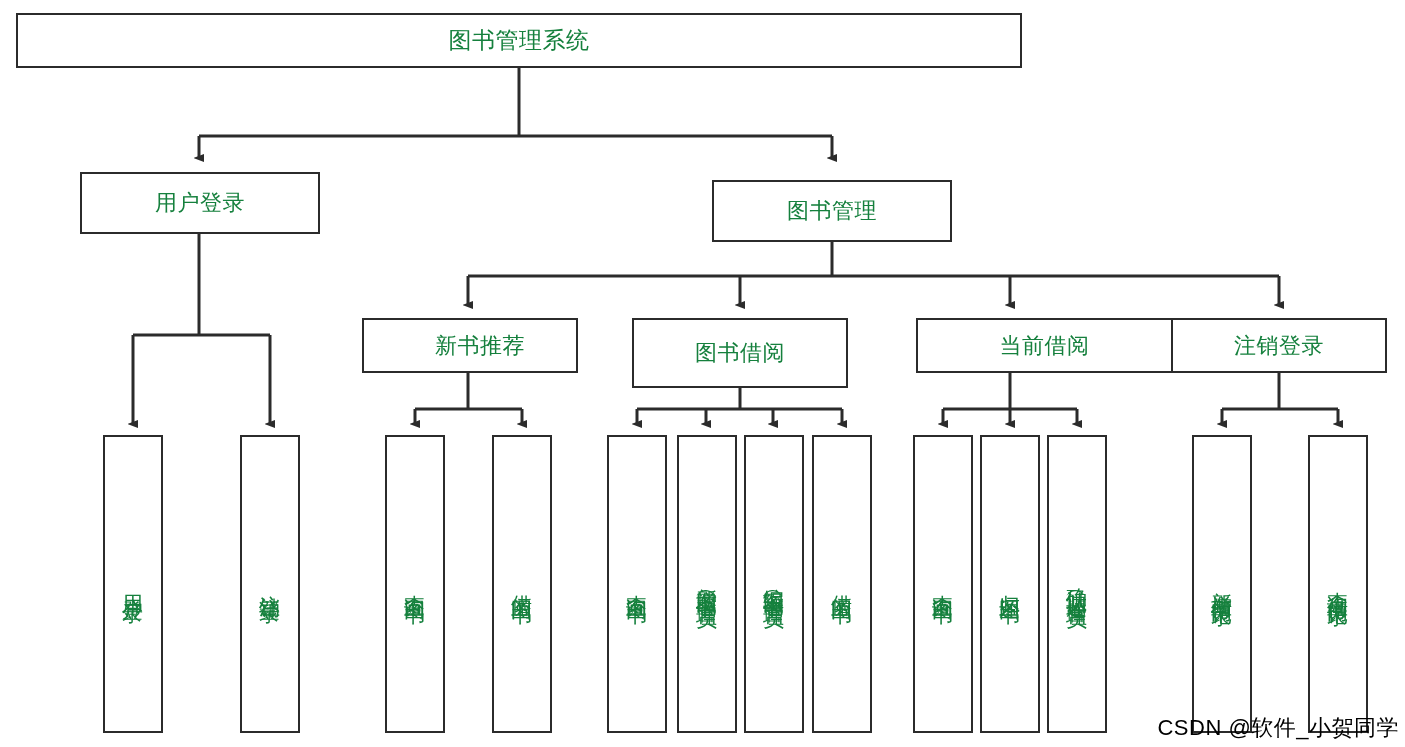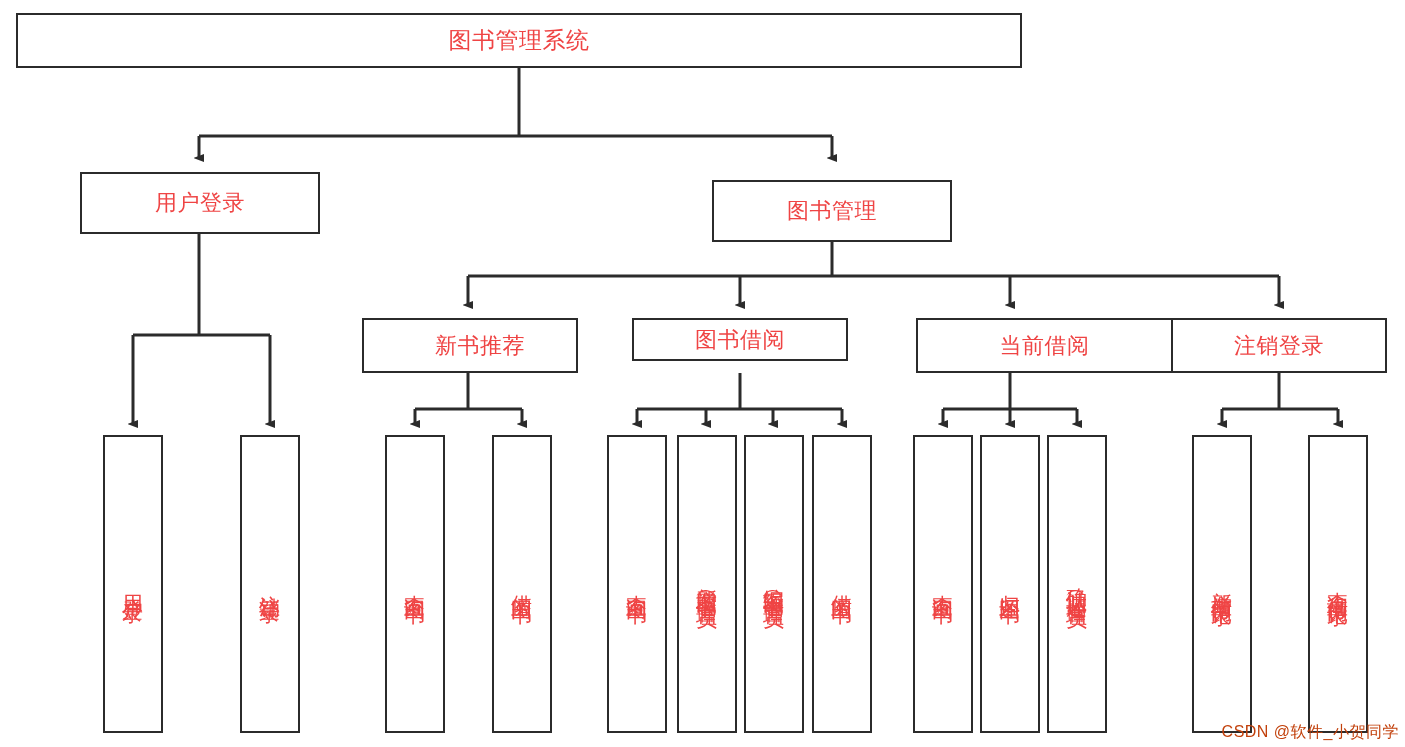--- a/index.html
+++ b/index.html
@@ -28,21 +28,21 @@
     position: absolute;
     box-sizing: border-box;
     background: #ffffff;
     border: 2px solid #2b2b2b;
     display: flex;
     align-items: center;
     justify-content: center;
     text-align: center;
   }
   .node-label {
-    color: #ef4444;
+    color: #15803d;
     line-height: 1.18;
     letter-spacing: 0.5px;
     white-space: pre-line;
   }
   .label-h {
     font-size: 22px;
   }
   .label-root {
     font-size: 23px;
   }
@@ -50,22 +50,22 @@
     writing-mode: vertical-rl;
     text-orientation: upright;
     font-size: 21px;
     letter-spacing: 3px;
     line-height: 1.1;
   }
   #watermark {
     position: absolute;
     right: 6px;
     bottom: 4px;
-    font-size: 16px;
-    color: #c2410c;
+    font-size: 22px;
+    color: #000000;
     letter-spacing: 0.5px;
     user-select: none;
     pointer-events: none;
   }
 </style>
 </head>
 <body>
 
 <div id="canvas">
 
@@ -126,21 +126,21 @@
   <div class="node-box" style="left:80px; top:172px; width:240px; height:62px;">
     <span class="node-label label-h">用户登录</span>
   </div>
   <div class="node-box" style="left:712px; top:172px; width:240px; height:62px;margin-top:8px;">
     <span class="node-label label-h">图书管理</span>
   </div>
 
   <div class="node-box" style="left:362px; top:318px; width:216px; height:55px;padding-left:20px;">
     <span class="node-label label-h">新书推荐</span>
   </div>
-  <div class="node-box" style="left:632px; top:318px; width:216px; height:43px;font-family:Liberation Serif, serif;">
+  <div class="node-box" style="left:632px; top:318px; width:216px; height:70px;font-family:Liberation Serif, serif;">
     <span class="node-label label-h">图书借阅</span>
   </div>
   <div class="node-box" style="left:902px; top:318px; width:257px; height:55px;margin-left:14px;">
     <span class="node-label label-h">当前借阅</span>
   </div>
   <div class="node-box" style="left:1171px; top:318px; width:216px; height:55px;">
     <span class="node-label label-h">注销登录</span>
   </div>
 
   <div class="node-box vertical" style="left:103px; top:435px; width:60px; height:298px;">

